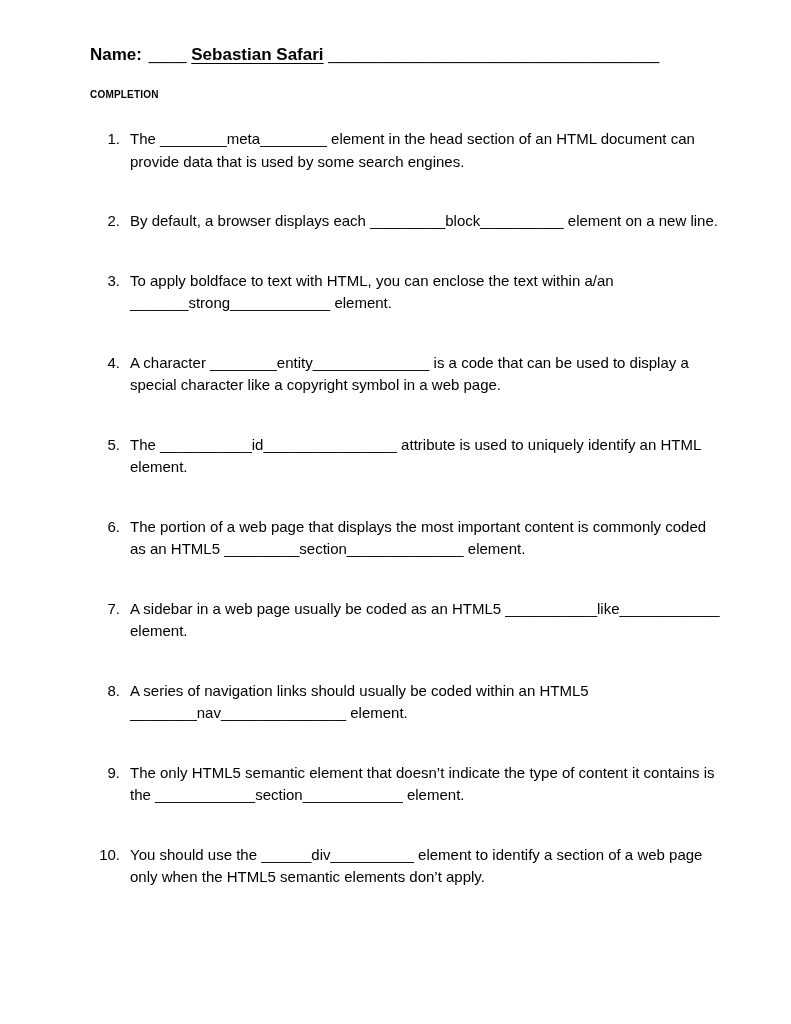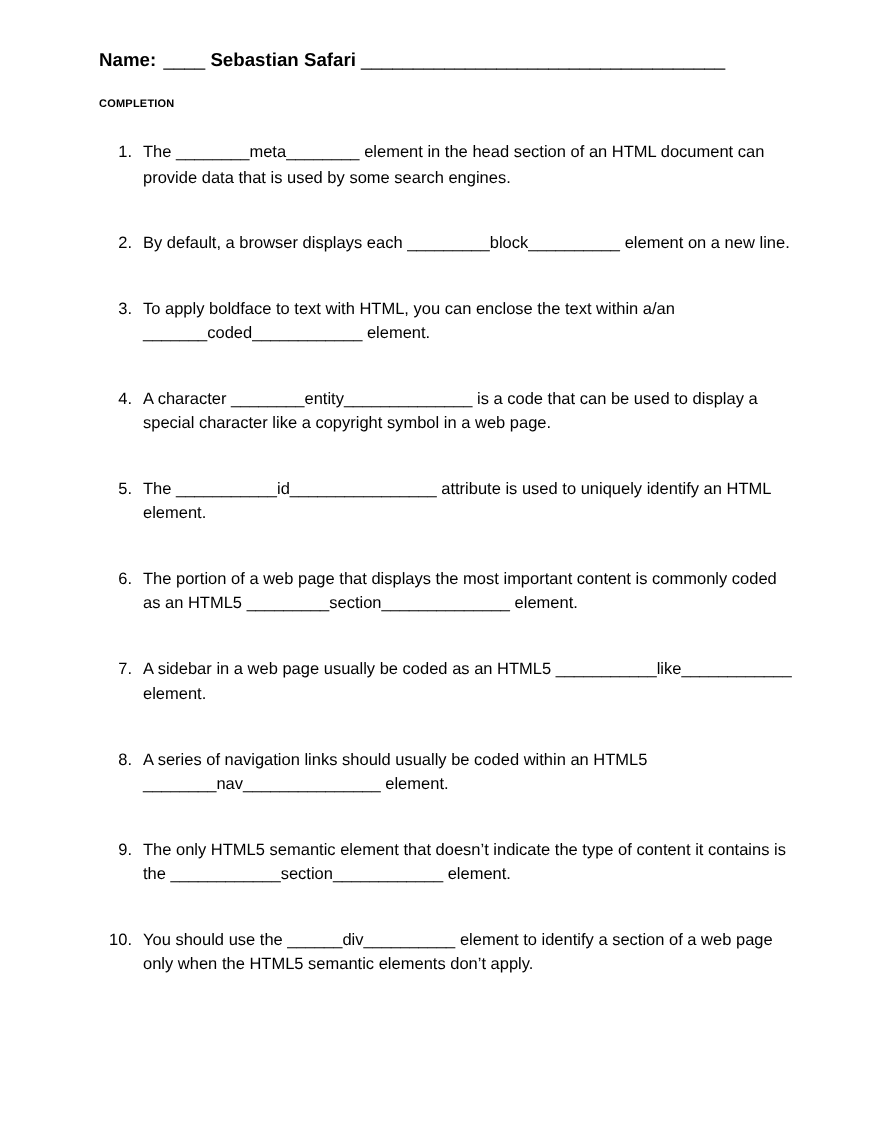--- a/index.html
+++ b/index.html
@@ -28,20 +28,21 @@
     font-size: 17px;
     margin-bottom: 24px;
     white-space: nowrap;
   }
   .name-label {
     font-weight: bold;
     margin-right: 2px;
   }
   .name-answer {
     font-weight: bold;
+    text-decoration: underline;
     text-underline-offset: 3px;
   }
   .section-heading {
     font-weight: bold;
     font-size: 10px;
     letter-spacing: 0.2px;
     margin-bottom: 28px;
   }
   ol.questions {
     list-style: none;
@@ -89,21 +90,21 @@
       <li class="question">
         <span class="qnum">1.</span>
         <span class="qbody"><span class="text">The </span><span class="blank">________</span><span class="answer">meta</span><span class="blank">________</span><span class="text"> element in the head section of an HTML document can provide data that is used by some search engines.</span></span>
       </li>
       <li class="question">
         <span class="qnum">2.</span>
         <span class="qbody"><span class="text">By default, a browser displays each </span><span class="blank">_________</span><span class="answer">block</span><span class="blank">__________</span><span class="text"> element on a new line.</span></span>
       </li>
       <li class="question">
         <span class="qnum">3.</span>
-        <span class="qbody"><span class="text">To apply boldface to text with HTML, you can enclose the text within a/an </span><span class="blank">_______</span><span class="answer">coded</span><span class="blank">____________</span><span class="text"> element.</span></span>
+        <span class="qbody"><span class="text">To apply boldface to text with HTML, you can enclose the text within a/an </span><span class="blank">_______</span><span class="answer">strong</span><span class="blank">____________</span><span class="text"> element.</span></span>
       </li>
       <li class="question">
         <span class="qnum">4.</span>
         <span class="qbody"><span class="text">A character </span><span class="blank">________</span><span class="answer">entity</span><span class="blank">______________</span><span class="text"> is a code that can be used to display a special character like a copyright symbol in a web page.</span></span>
       </li>
       <li class="question">
         <span class="qnum">5.</span>
         <span class="qbody"><span class="text">The </span><span class="blank">___________</span><span class="answer">id</span><span class="blank">________________</span><span class="text"> attribute is used to uniquely identify an HTML element.</span></span>
       </li>
       <li class="question">

